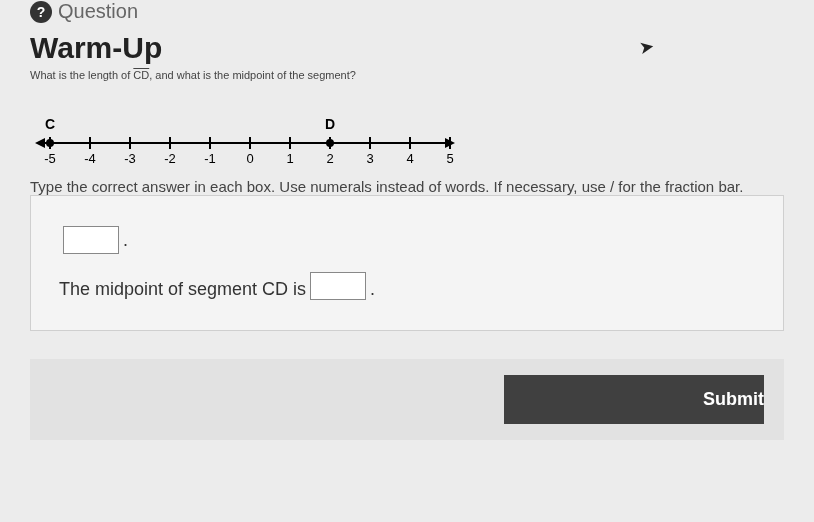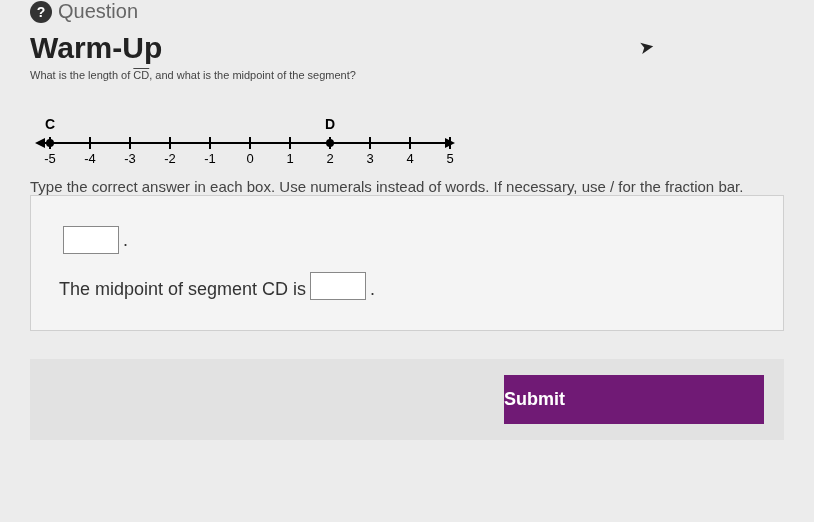--- a/index.html
+++ b/index.html
@@ -79,28 +79,28 @@
       font-size: 16px;
       text-align: center;
     }
     .bottom-bar {
       background: #e2e2e2;
       padding: 16px 20px;
       display: flex;
       justify-content: flex-end;
     }
     .submit-btn {
-      background: #701a75;
+      background: #404040;
       color: #fff;
       border: none;
       font-size: 18px;
       font-weight: 600;
       padding: 14px 0;
       width: 260px;
-      text-align: left;
+      text-align: right;
       cursor: pointer;
     }
     .cursor-icon {
       position: absolute;
       top: 36px;
       right: 160px;
       font-size: 18px;
       color: #222;
       transform: rotate(-10deg);
     }

